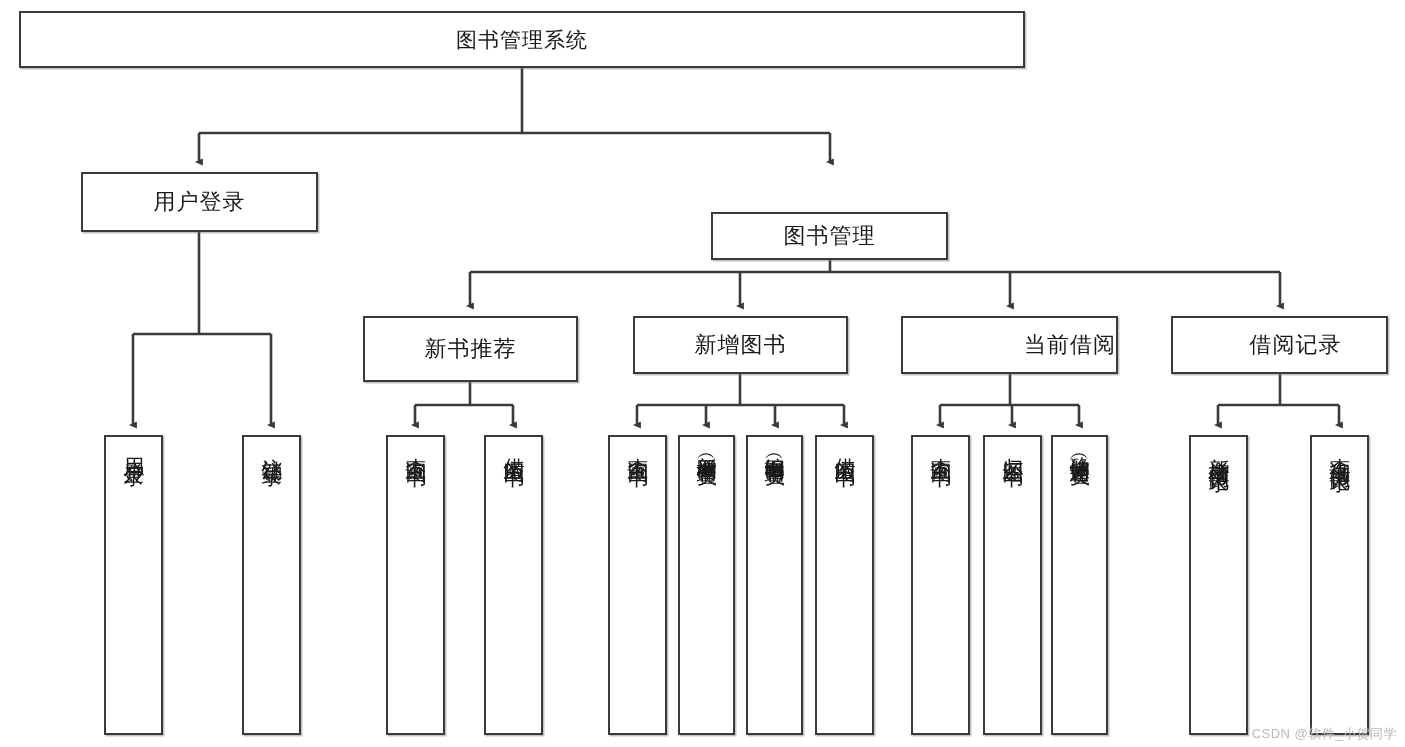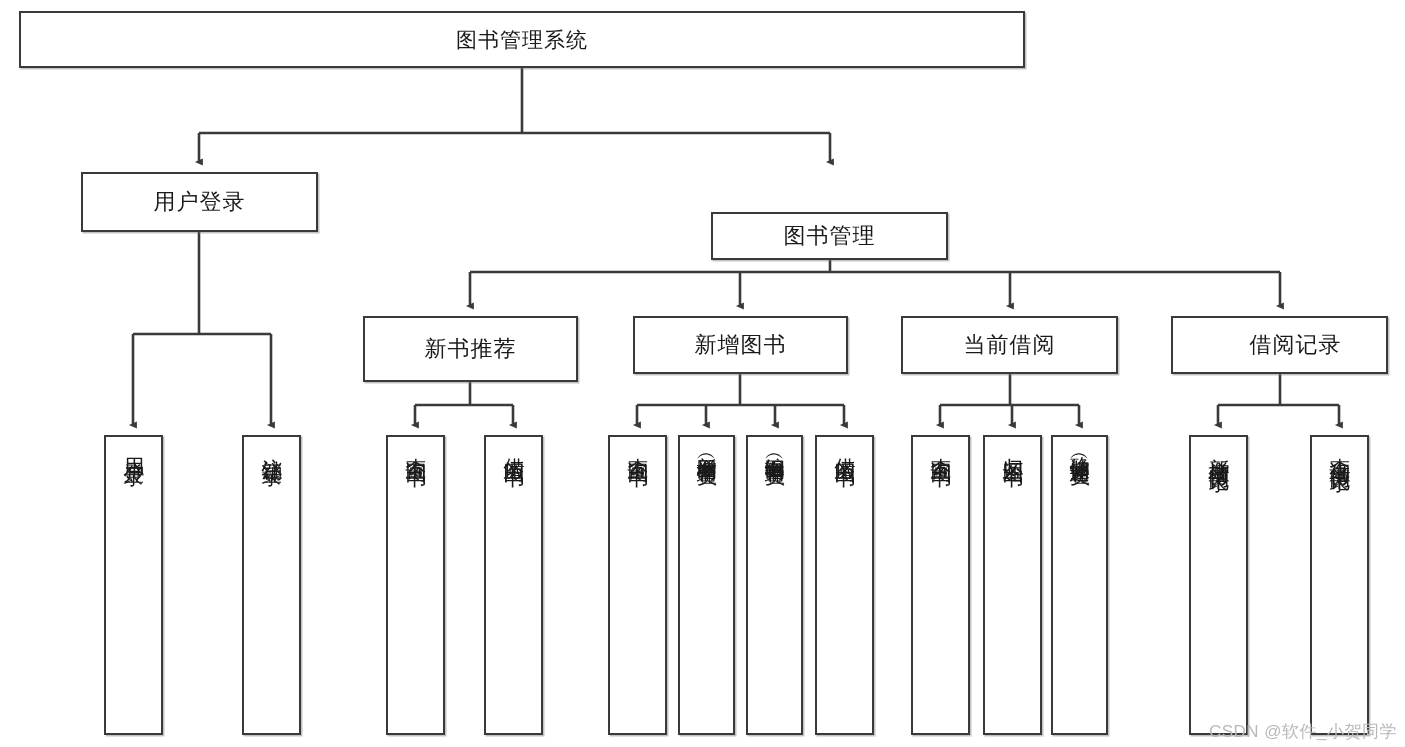--- a/index.html
+++ b/index.html
@@ -61,21 +61,21 @@
     max-height: 100%;
   }
   .node.leaf.tall .node-label {
     font-size: 20px;
     letter-spacing: 1.5px;
   }
   .watermark {
     position: absolute;
     right: 8px;
     bottom: 4px;
-    font-size: 17px;
+    font-size: 13px;
     color: #b9b9b9;
     letter-spacing: 0.5px;
     white-space: nowrap;
     user-select: none;
   }
 </style>
 </head>
 <body>
 
 <div id="canvas">
@@ -140,21 +140,21 @@
   <div class="node" style="left: 711px; top: 172px; width: 237px; height: 48px; margin-top: 40px;">
     <span class="node-label">图书管理</span>
   </div>
 
   <div class="node" style="left: 363px; top: 316px; width: 215px; height: 66px;">
     <span class="node-label">新书推荐</span>
   </div>
   <div class="node" style="left: 633px; top: 316px; width: 215px; height: 58px;">
     <span class="node-label">新增图书</span>
   </div>
-  <div class="node" style="left: 901px; top: 316px; width: 217px; height: 58px;">
+  <div class="node" style="left: 901px; top: 316px; width: 217px; height: 58px; justify-content: flex-end;">
     <span class="node-label">当前借阅</span>
   </div>
   <div class="node" style="left: 1171px; top: 316px; width: 217px; height: 58px; padding-left: 32px;">
     <span class="node-label">借阅记录</span>
   </div>
 
   <div class="node leaf" style="left: 104px; top: 435px; width: 59px; height: 300px;">
     <span class="node-label">用户登录</span>
   </div>
   <div class="node leaf" style="left: 242px; top: 435px; width: 59px; height: 300px;">

